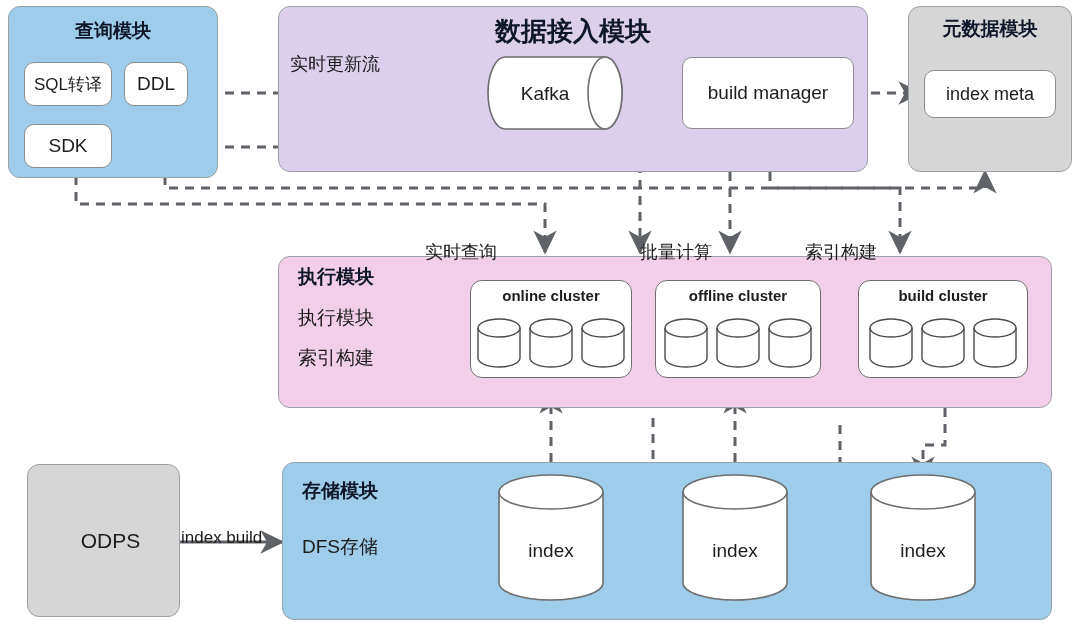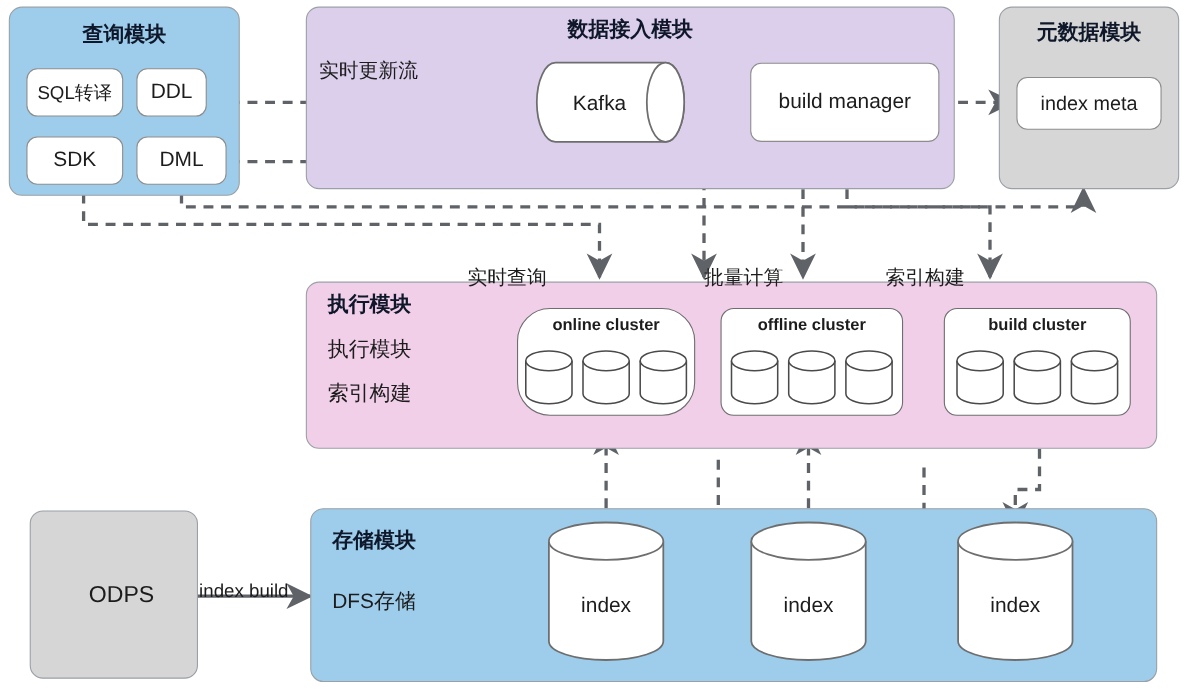--- a/index.html
+++ b/index.html
@@ -116,24 +116,23 @@
       <path d="M628,93 L678,93" marker-end="url(#ahs)"></path>
       <path d="M180,542 L282,542" marker-end="url(#ahs)"></path>
     </g>
   </svg>
 
   <div class="module" style="left:8px;top:6px;width:210px;height:172px;background:#9DCDEB;"></div>
   <div class="module-title" style="left:8px;top:18px;width:210px;text-align:center;font-size:19px;">查询模块</div>
   <div class="node" style="left:24px;top:62px;width:88px;height:44px;font-size:17px;">SQL转译</div>
   <div class="node" style="left:124px;top:62px;width:64px;height:44px;font-size:19px;">DDL</div>
   <div class="node" style="left:24px;top:124px;width:88px;height:44px;font-size:19px;">SDK</div>
-  <div class="node" style="left:124px;top:124px;width:82px;height:44px;font-size:19px;">DML</div>
 
   <div class="module" style="left:278px;top:6px;width:590px;height:166px;background:#DCCFEC;"></div>
-  <div class="module-title" style="left:278px;top:14px;width:590px;text-align:center;font-size:19px;">数据接入模块</div>
+  <div class="module-title" style="left:278px;top:14px;width:590px;text-align:center;font-size:26px;">数据接入模块</div>
 
   <div class="flabel" style="left:290px;top:52px;font-size:18px;">实时更新流</div>
 
   <svg class="layer" style="left:0;top:0;z-index:3;" viewBox="0 0 1080 626">
     <g fill="#ffffff" stroke="#6e6e6e" stroke-width="1.6">
       <path d="M505,57 L605,57 A17,36 0 0 1 605,129 L505,129 A17,36 0 0 1 505,57 Z"></path>
       <ellipse cx="605" cy="93" rx="17" ry="36"></ellipse>
     </g>
     <text x="545" y="100" font-family="Liberation Sans, sans-serif" font-size="19" fill="#1C1C1C" text-anchor="middle">Kafka</text>
   </svg>
@@ -146,21 +145,21 @@
 
   <div class="module" style="left:278px;top:256px;width:774px;height:152px;background:#F2CFE9;"></div>
   <div class="module-title" style="left:298px;top:264px;font-size:19px;">执行模块</div>
   <div class="module-sub" style="left:298px;top:305px;font-size:19px;">执行模块</div>
   <div class="module-sub" style="left:298px;top:345px;font-size:19px;">索引构建</div>
 
   <div class="flabel" style="left:425px;top:240px;font-size:18px;">实时查询</div>
   <div class="flabel" style="left:640px;top:240px;font-size:18px;">批量计算</div>
   <div class="flabel" style="left:805px;top:240px;font-size:18px;">索引构建</div>
 
-  <div class="cluster" style="left:470px;top:280px;width:162px;height:98px;border-radius:30px;">
+  <div class="cluster" style="left:470px;top:280px;width:162px;height:98px;">
     <div class="cluster-label">online cluster</div>
     <div class="cyl-row">
       <div class="mini-cyl">
         <svg viewBox="0 0 48 52" width="48" height="52">
           <path d="M3,11 L3,41 A21,9 0 0 0 45,41 L45,11" fill="#fff" stroke="#4a4a4a" stroke-width="1.4"></path>
           <ellipse cx="24" cy="11" rx="21" ry="9" fill="#fff" stroke="#4a4a4a" stroke-width="1.4"></ellipse>
         </svg>
       </div>
       <div class="mini-cyl">
         <svg viewBox="0 0 48 52" width="48" height="52">

